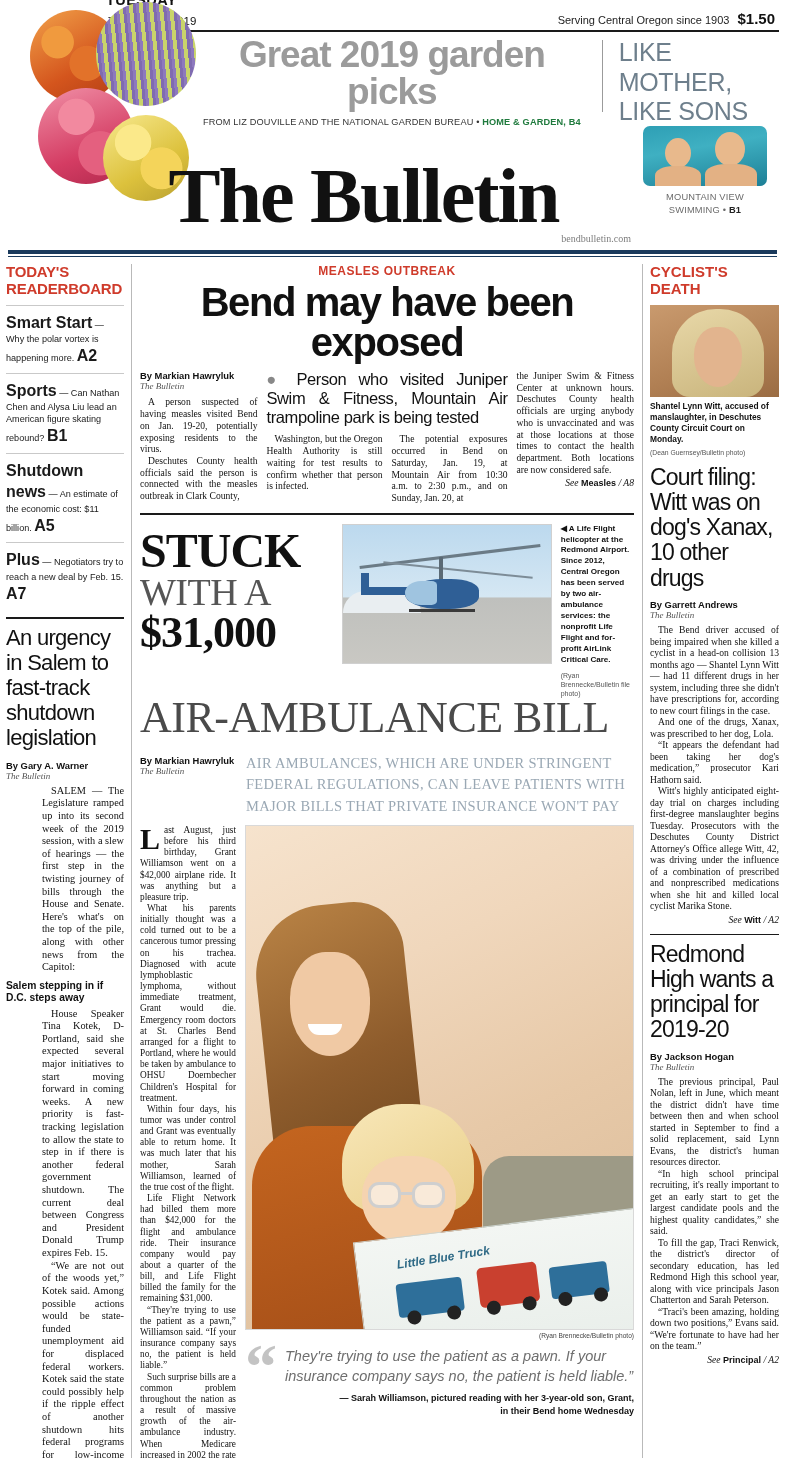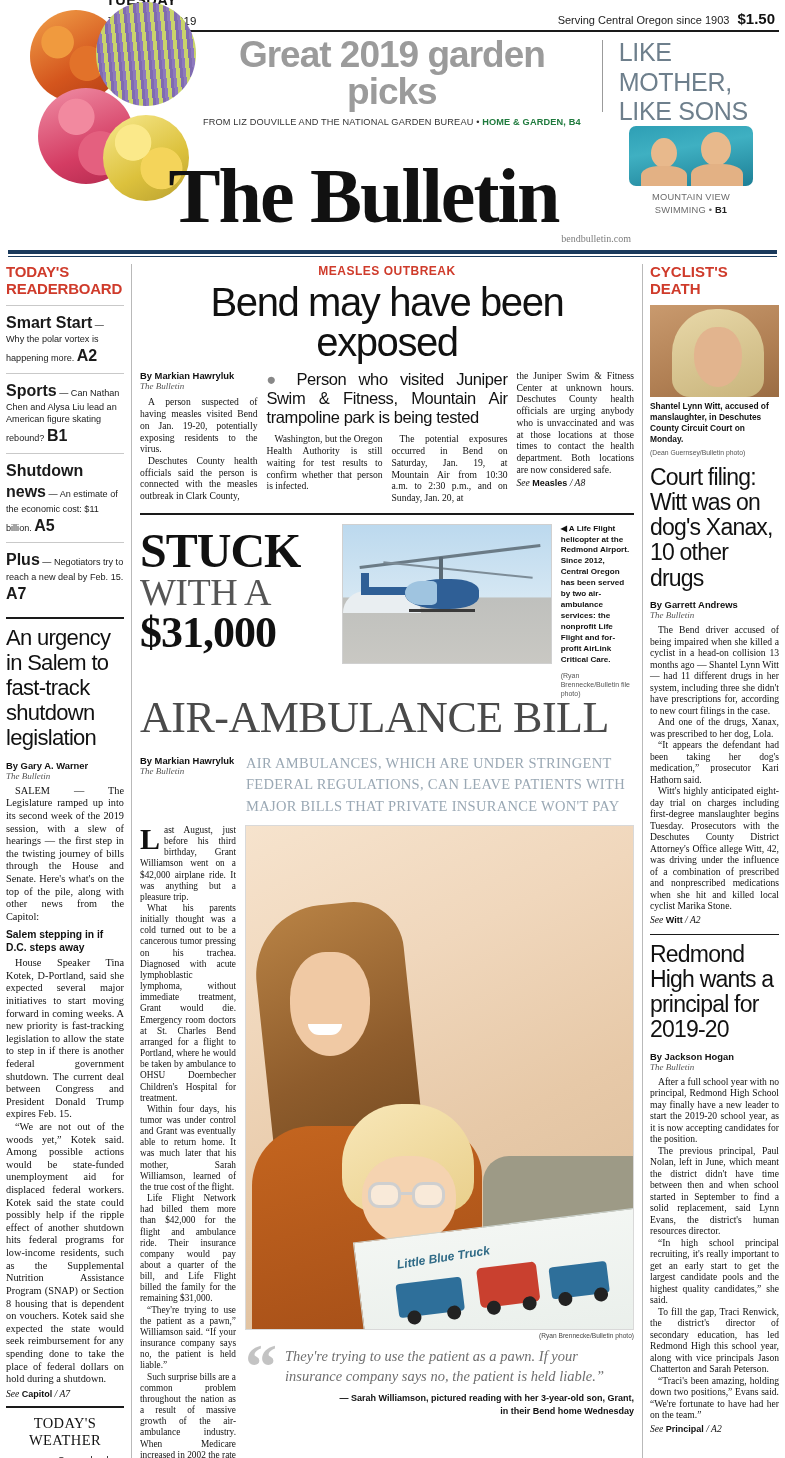--- a/index.html
+++ b/index.html
@@ -76,21 +76,21 @@
   .nameplate { position:relative; height:92px; margin-top:-6px; }
   .bulletin-title {
     text-align:center; font-family:"Liberation Serif", serif;
     font-size:78px; font-weight:bold; line-height:84px;
     letter-spacing:-2px; padding-right:58px;
   }
   .weburl {
     position:absolute; right:148px; bottom:2px;
     font-family:Liberation Serif, serif; font-size:10px; color:#7d7d7d;text-align:right;
   }
-  .swimpromo { position:absolute; right:22px; top:-28px; width:132px; text-align:center; }
+  .swimpromo { position:absolute; right:8px; top:-28px; width:132px; text-align:center; }
   .swimphoto {
     width:124px; height:60px; margin:0 auto; border-radius:7px; overflow:hidden;
     background:linear-gradient(170deg,#2e9fb5 0%,#3fb0c2 38%,#1d7f96 100%);
     position:relative;
   }
   .sw-head { position:absolute; border-radius:50%; background:#e8b98c; }
   .sw-body { position:absolute; border-radius:40% 40% 0 0; background:#e3b184; }
   .swimcap {
     font-family:"Liberation Sans", sans-serif; font-size:9.3px; color:#6b6b6b;
     line-height:1.35; margin-top:5px; letter-spacing:.2px;
@@ -119,26 +119,26 @@
   .rb-item b { font-size:16px; }
   .hr-dark { height:2px; background:#1a1a1a; margin:7px 0; }
 
   .lead-head {
     font-family:"Liberation Sans", sans-serif; font-size:22px; line-height:1.13;
     letter-spacing:-.7px; color:#111; margin-bottom:9px; font-weight:400;
   }
   .byline { font-family:"Liberation Sans", sans-serif; font-weight:bold; font-size:9.4px; }
   .byline-pub { font-family:"Liberation Serif", serif; font-style:italic; font-size:9px; color:#555; margin-bottom:4px; }
   .bodytext { font-size:10.3px; line-height:1.225; text-align:justify; hyphens:auto; }
-  .bodytext p { text-indent:9px; }
+  .bodytext p { text-indent:9px;margin-left:36px; }
   .subhead {
     font-family:"Liberation Sans", sans-serif; font-weight:bold; font-size:10.3px;
     line-height:1.2; margin:6px 0 3px 0;
   }
-  .jumpline { font-style:italic; font-size:9.6px; margin-top:2px; }
+  .jumpline { text-align:right; font-style:italic; font-size:9.6px; margin-top:2px; }
   .jumpline b { font-style:normal; font-family:"Liberation Sans", sans-serif; font-size:9px; }
 
   
   .wx-title {
     font-family:"Liberation Serif", serif; font-size:14.5px; text-align:center;
     letter-spacing:.4px; margin:4px 0 5px 0;
   }
   .wx-row { display:flex; align-items:center; gap:6px; }
   .wx-icon { width:46px; height:34px; position:relative; flex:none; }
   .sun { position:absolute; left:7px; top:3px; width:17px; height:17px; border-radius:50%; background:#f5c518; }
@@ -152,21 +152,21 @@
     font-family:"Liberation Serif", serif; font-size:15px; text-align:center;
     letter-spacing:1.4px; margin:6px 0 4px 0;
   }
 
   
   .kicker {
     font-family:"Liberation Sans", sans-serif; font-weight:bold; font-size:12px;
     color:#cf3b2b; text-align:center; letter-spacing:.5px; margin-bottom:4px;
   }
   .main-head {
-    font-family:"Liberation Sans", sans-serif; font-weight:normal;
+    font-family:"Liberation Sans", sans-serif; font-weight:bold;
     font-size:40px; line-height:1; text-align:center; letter-spacing:-1.4px;
     margin-bottom:8px;
   }
   .measles-grid { display:flex; gap:9px; }
   .mcol { font-size:9.6px; line-height:1.22; text-align:justify; }
   .mcol1 { width:124px; }
   .mcol2 { width:242px; }
   .mcol3 { width:124px; }
   .mdeck {
     font-family:"Liberation Sans", sans-serif; font-size:16.5px; line-height:1.14;
@@ -269,21 +269,21 @@
     font-family:"Liberation Sans", sans-serif; font-size:6.6px; color:#444;
     text-align:right; margin-top:2px;
   }
 
   .pullquote-row { display:flex; gap:8px; margin-top:8px; align-items:flex-start; }
   .pq-mark {
     font-family:"Liberation Serif", serif; font-size:64px; line-height:.62;
     color:#c3c3c3; font-weight:bold; flex:none;
   }
   .pq-text {
-    font-family:Liberation Serif, serif; font-style:italic; font-size:14.5px;
+    font-family:Liberation Sans, sans-serif; font-style:italic; font-size:14.5px;
     line-height:1.36; color:#6e6e6e;
   }
   .pq-attr {
     font-family:"Liberation Sans", sans-serif; font-weight:bold; font-size:9px;
     text-align:right; line-height:1.45; margin-top:5px;
   }
 
   
   .rr-title {
     font-family:"Liberation Sans", sans-serif; font-weight:bold; font-size:15px;
@@ -564,21 +564,20 @@
         <p>Witt's highly anticipated eight-day trial on charges including first-degree manslaughter begins Tuesday. Prosecutors with the Deschutes County District Attorney's Office allege Witt, 42, was driving under the influence of a combination of prescribed and nonprescribed medications when she hit and killed local cyclist Marika Stone.</p>
       </div>
       <div class="jumpline"><span>See </span><b>Witt</b><span> / A2</span></div>
 
       <div class="hr-rail"></div>
 
       <div class="rr-head" style="margin-top:4px">Redmond High wants a principal for 2019-20</div>
       <div class="byline">By Jackson Hogan</div>
       <div class="byline-pub">The Bulletin</div>
       <div class="rr-body">
-        <p>After a full school year with no principal, Redmond High School may finally have a new leader to start the 2019-20 school year, as it is now accepting candidates for the position.</p>
         <p>The previous principal, Paul Nolan, left in June, which meant the district didn't have time between then and when school started in September to find a solid replacement, said Lynn Evans, the district's human resources director.</p>
         <p>“In high school principal recruiting, it's really important to get an early start to get the largest candidate pools and the highest quality candidates,” she said.</p>
         <p>To fill the gap, Traci Renwick, the district's director of secondary education, has led Redmond High this school year, along with vice principals Jason Chatterton and Sarah Peterson.</p>
         <p>“Traci's been amazing, holding down two positions,” Evans said. “We're fortunate to have had her on the team.”</p>
       </div>
       <div class="jumpline"><span>See </span><b>Principal</b><span> / A2</span></div>
     </div>
 
   </div>
 </div>

